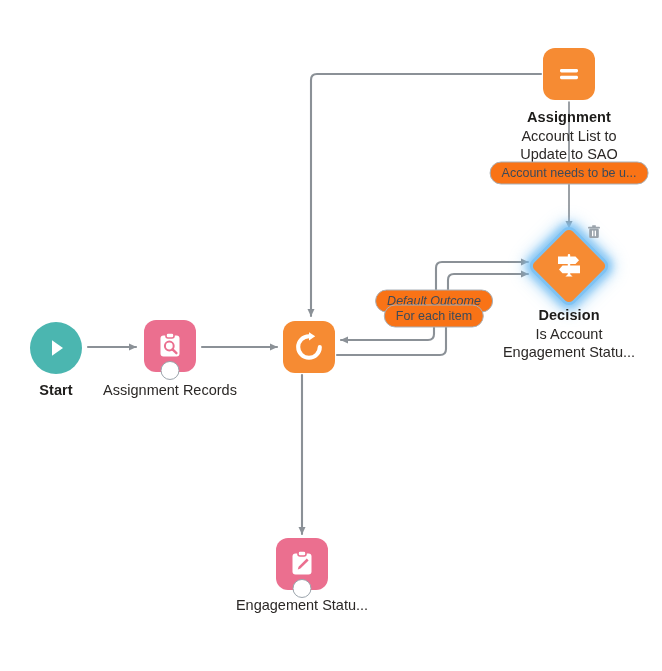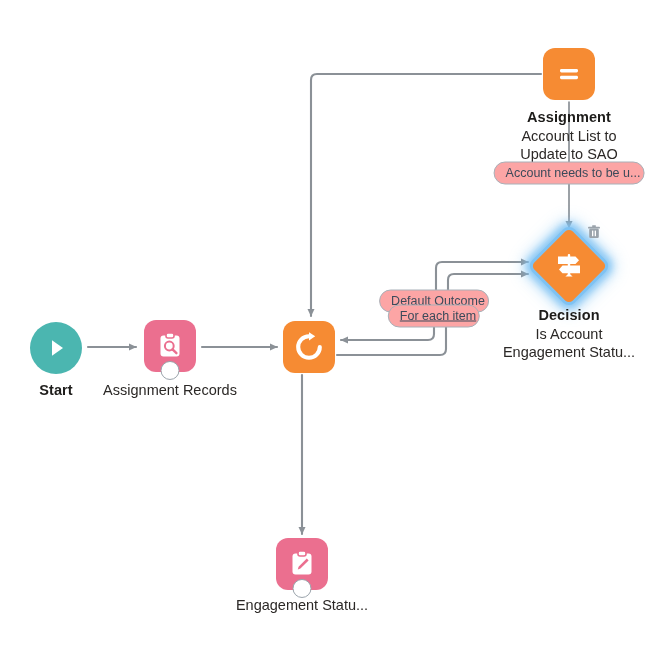--- a/index.html
+++ b/index.html
@@ -120,30 +120,30 @@
     font-size: 14.5px;
     font-weight: normal;
     display: block;
     color: #2b2826;
   }
 
   
   .pill {
     position: absolute;
     transform: translate(-50%, -50%);
-    background: #fca5a5;
+    background: #f97316;
     border: 1px solid #a8b0b8;
     border-radius: 13px;
-    padding: 3px 3px 4px 11px;
+    padding: 3px 11px 4px 11px;
     font-size: 12.5px;
     color: #3c4a5a;
     white-space: nowrap;
     line-height: 14px;
   }
-  .pill.stacked-back { z-index: 3; }
+  .pill.stacked-back { z-index: 3; font-style: italic; }
   .pill.stacked-front { z-index: 4; }
 
   
   .trash {
     position: absolute;
     transform: translate(-50%, -50%);
     width: 16px;
     height: 16px;
     z-index: 6;
   }
@@ -267,16 +267,16 @@
   <div class="label" style="left:569px; top:306px;">
     <span class="title">Decision</span>
     <span class="sub">Is Account</span>
     <span class="sub">Engagement Statu...</span>
   </div>
 
   <div class="pill" style="left:569px; top:173px;">Account needs to be u...</div>
 
   <div class="pill stacked-back" style="left:434px; top:301px;">Default Outcome</div>
 
-  <div class="pill stacked-front" style="left:434px; top:316px;text-decoration:underline;">For each item</div>
+  <div class="pill stacked-front" style="left:434px; top:316px;">For each item</div>
 
 
 </div>
 
 </body></html>

